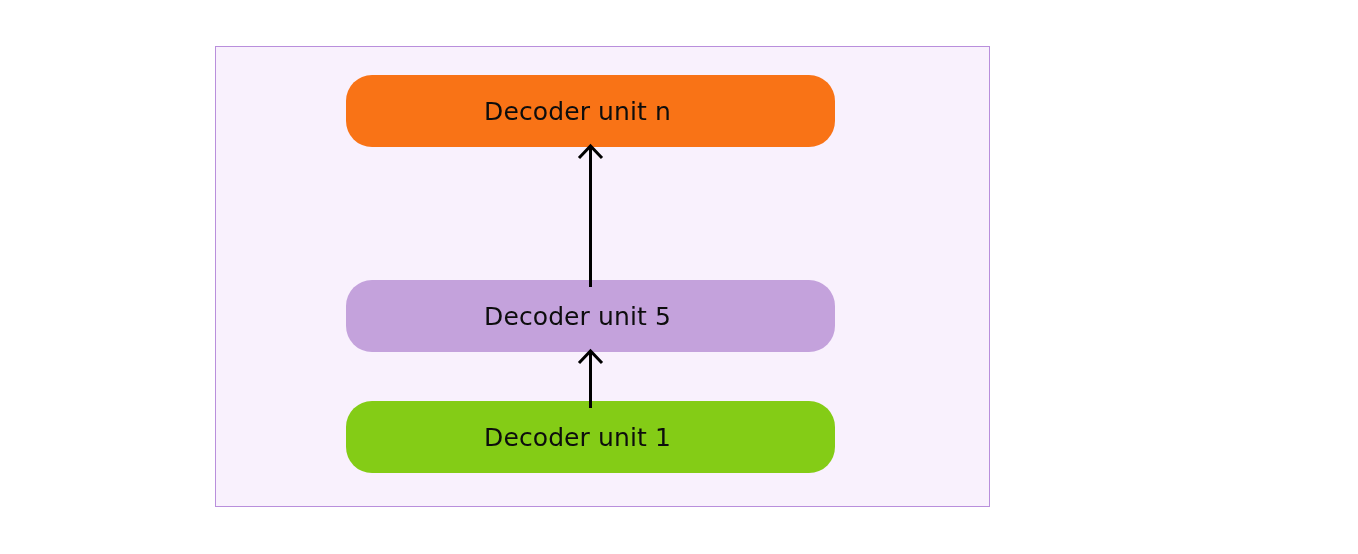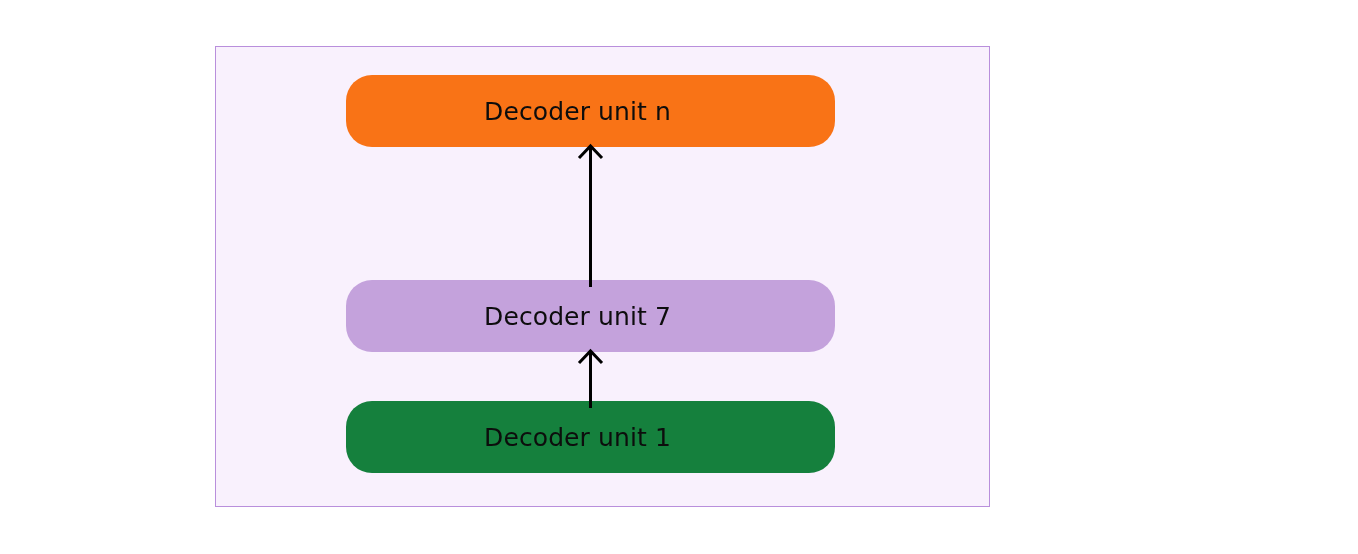--- a/index.html
+++ b/index.html
@@ -104,24 +104,24 @@
 
 <div id="diagram-canvas">
 
   <div id="decoder-stack-container" style="background: rgb(249, 241, 253); border-color: rgb(185, 143, 220);">
 
     <div class="unit-box" id="unit-box-n" style="left: 130px; top: 28px; background: #f97316; border-radius: 26px;">
       <span class="unit-label" style="color: rgb(13, 13, 13);">Decoder unit n</span>
     </div>
 
     <div class="unit-box" id="unit-box-2" style="left: 130px; top: 233px; background: rgb(196, 162, 220); border-radius: 26px;">
-      <span class="unit-label" style="color: rgb(13, 13, 13);">Decoder unit 7</span>
+      <span class="unit-label" style="color: rgb(13, 13, 13);">Decoder unit 5</span>
     </div>
 
-    <div class="unit-box" id="unit-box-1" style="left: 130px; top: 354px; background: #15803d; border-radius: 26px;">
+    <div class="unit-box" id="unit-box-1" style="left: 130px; top: 354px; background: #84cc16; border-radius: 26px;">
       <span class="unit-label" style="color: rgb(13, 13, 13);">Decoder unit 1</span>
     </div>
 
     <svg class="arrow-svg" id="arrow-unit1-to-unit2" viewBox="0 0 60 62" style="left:345px; top:299px;">
       <line x1="29.5" y1="62" x2="29.5" y2="6" stroke="#000000" stroke-width="3"></line>
       <polyline points="18,17 29.5,5 41,17" fill="none" stroke="#000000" stroke-width="3" stroke-linecap="butt" stroke-linejoin="miter"></polyline>
     </svg>
 
     <svg class="arrow-svg" id="arrow-unit2-to-unitn" viewBox="0 0 60 146" style="left:345px; top:94px;">
       <line x1="29.5" y1="146" x2="29.5" y2="6" stroke="#000000" stroke-width="3"></line>

